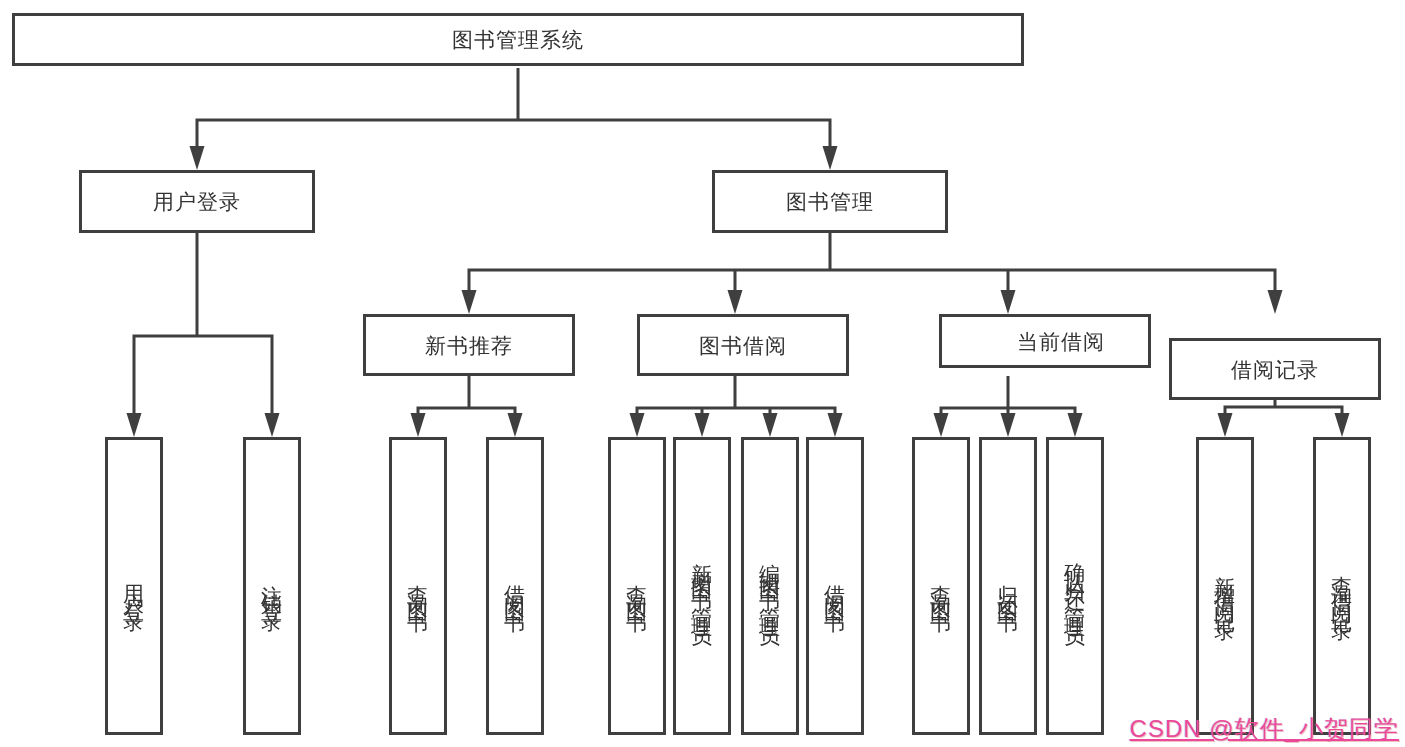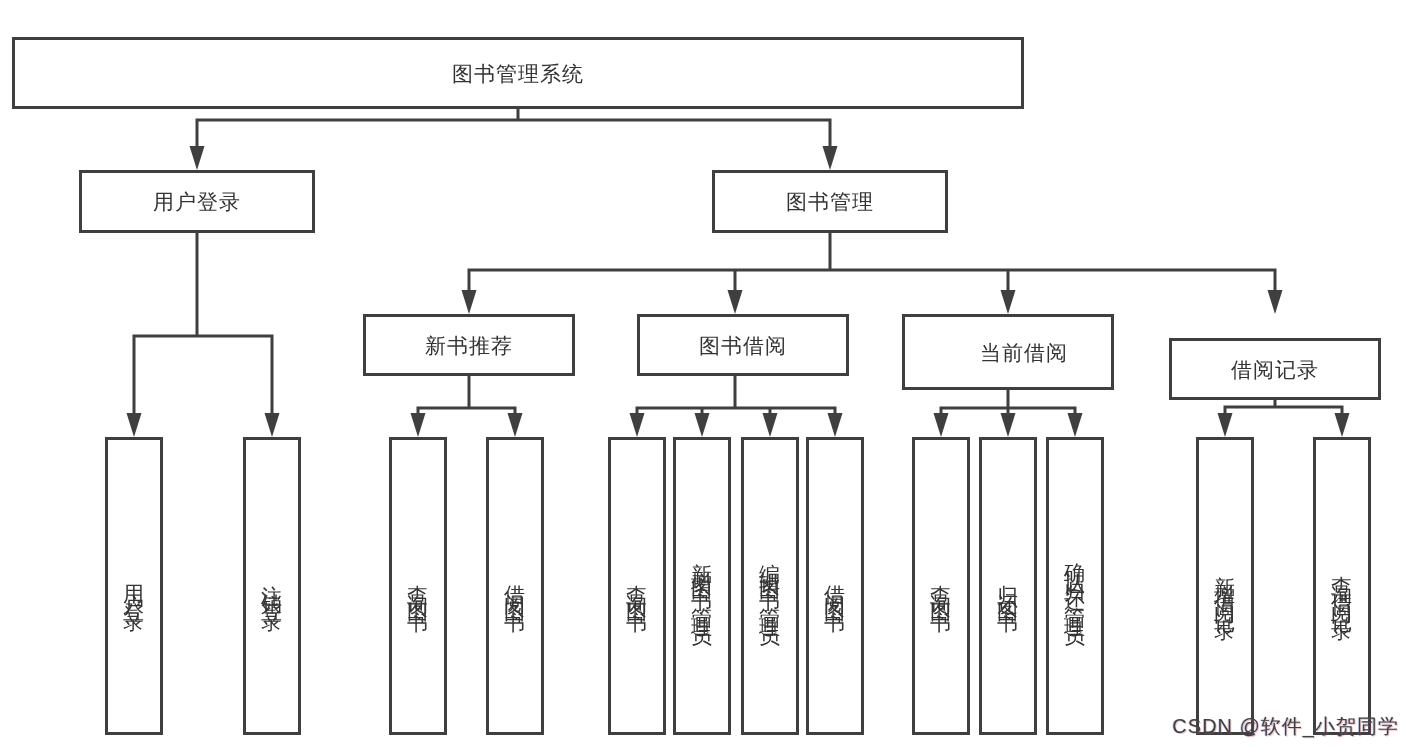--- a/index.html
+++ b/index.html
@@ -36,24 +36,25 @@
     writing-mode: vertical-rl;
     letter-spacing: 9px;
     line-height: 1;
     padding: 6px 0;
   }
   .watermark {
     position: absolute;
     right: 6px;
     top: 713px;
     z-index: 2;
-    font-size: 20px;
+    font-size: 24px;
     letter-spacing: 1px;
-    color: #404040;
+    color: #ec4899;
     text-shadow: 1px 1px 0 rgba(205, 80, 80, 0.35), -1px 0 0 rgba(110, 130, 220, 0.3);
+    text-decoration: underline;
   }
 </style>
 </head>
 <body>
 
 <div class="stage">
 
   <svg class="connectors" viewBox="0 0 1405 747" xmlns="http://www.w3.org/2000/svg">
     <g stroke="#3f3f3f" stroke-width="3" fill="none">
       <g>
@@ -94,28 +95,28 @@
       <polygon points="762.5,413 777.5,413 770,437"></polygon>
       <polygon points="827.5,413 842.5,413 835,437"></polygon>
       <polygon points="933.5,413 948.5,413 941,437"></polygon>
       <polygon points="1000.5,413 1015.5,413 1008,437"></polygon>
       <polygon points="1067.5,413 1082.5,413 1075,437"></polygon>
       <polygon points="1217.5,413 1232.5,413 1225,437"></polygon>
       <polygon points="1334.5,413 1349.5,413 1342,437"></polygon>
     </g>
   </svg>
 
-  <div class="node" style="left:12px; top:13px; width:1012px; height:72px;margin-top:24px;">图书管理系统</div>
+  <div class="node" style="left:12px; top:13px; width:1012px; height:53px;">图书管理系统</div>
 
   <div class="node" style="left:79px; top:170px; width:236px; height:63px;">用户登录</div>
   <div class="node" style="left:712px; top:170px; width:236px; height:63px;">图书管理</div>
 
   <div class="node" style="left:363px; top:314px; width:212px; height:62px;">新书推荐</div>
   <div class="node" style="left:629px; top:314px; width:212px; height:62px;margin-left:8px;">图书借阅</div>
-  <div class="node" style="left:902px; top:314px; width:212px; height:76px;padding-left:32px;">当前借阅</div>
+  <div class="node" style="left:939px; top:314px; width:212px; height:54px;padding-left:32px;">当前借阅</div>
   <div class="node" style="left:1169px; top:314px; width:212px; height:62px;margin-top:24px;">借阅记录</div>
 
   <div class="node leaf" style="left:105px; top:437px; width:58px; height:298px;">用户登录</div>
   <div class="node leaf" style="left:243px; top:437px; width:58px; height:298px;">注销登录</div>
 
   <div class="node leaf" style="left:389px; top:437px; width:58px; height:298px;">查询图书</div>
   <div class="node leaf" style="left:486px; top:437px; width:58px; height:298px;">借阅图书</div>
 
   <div class="node leaf" style="left:608px; top:437px; width:58px; height:298px;">查询图书</div>
   <div class="node leaf" style="left:673px; top:437px; width:58px; height:298px;">新增图书（管理员）</div>

